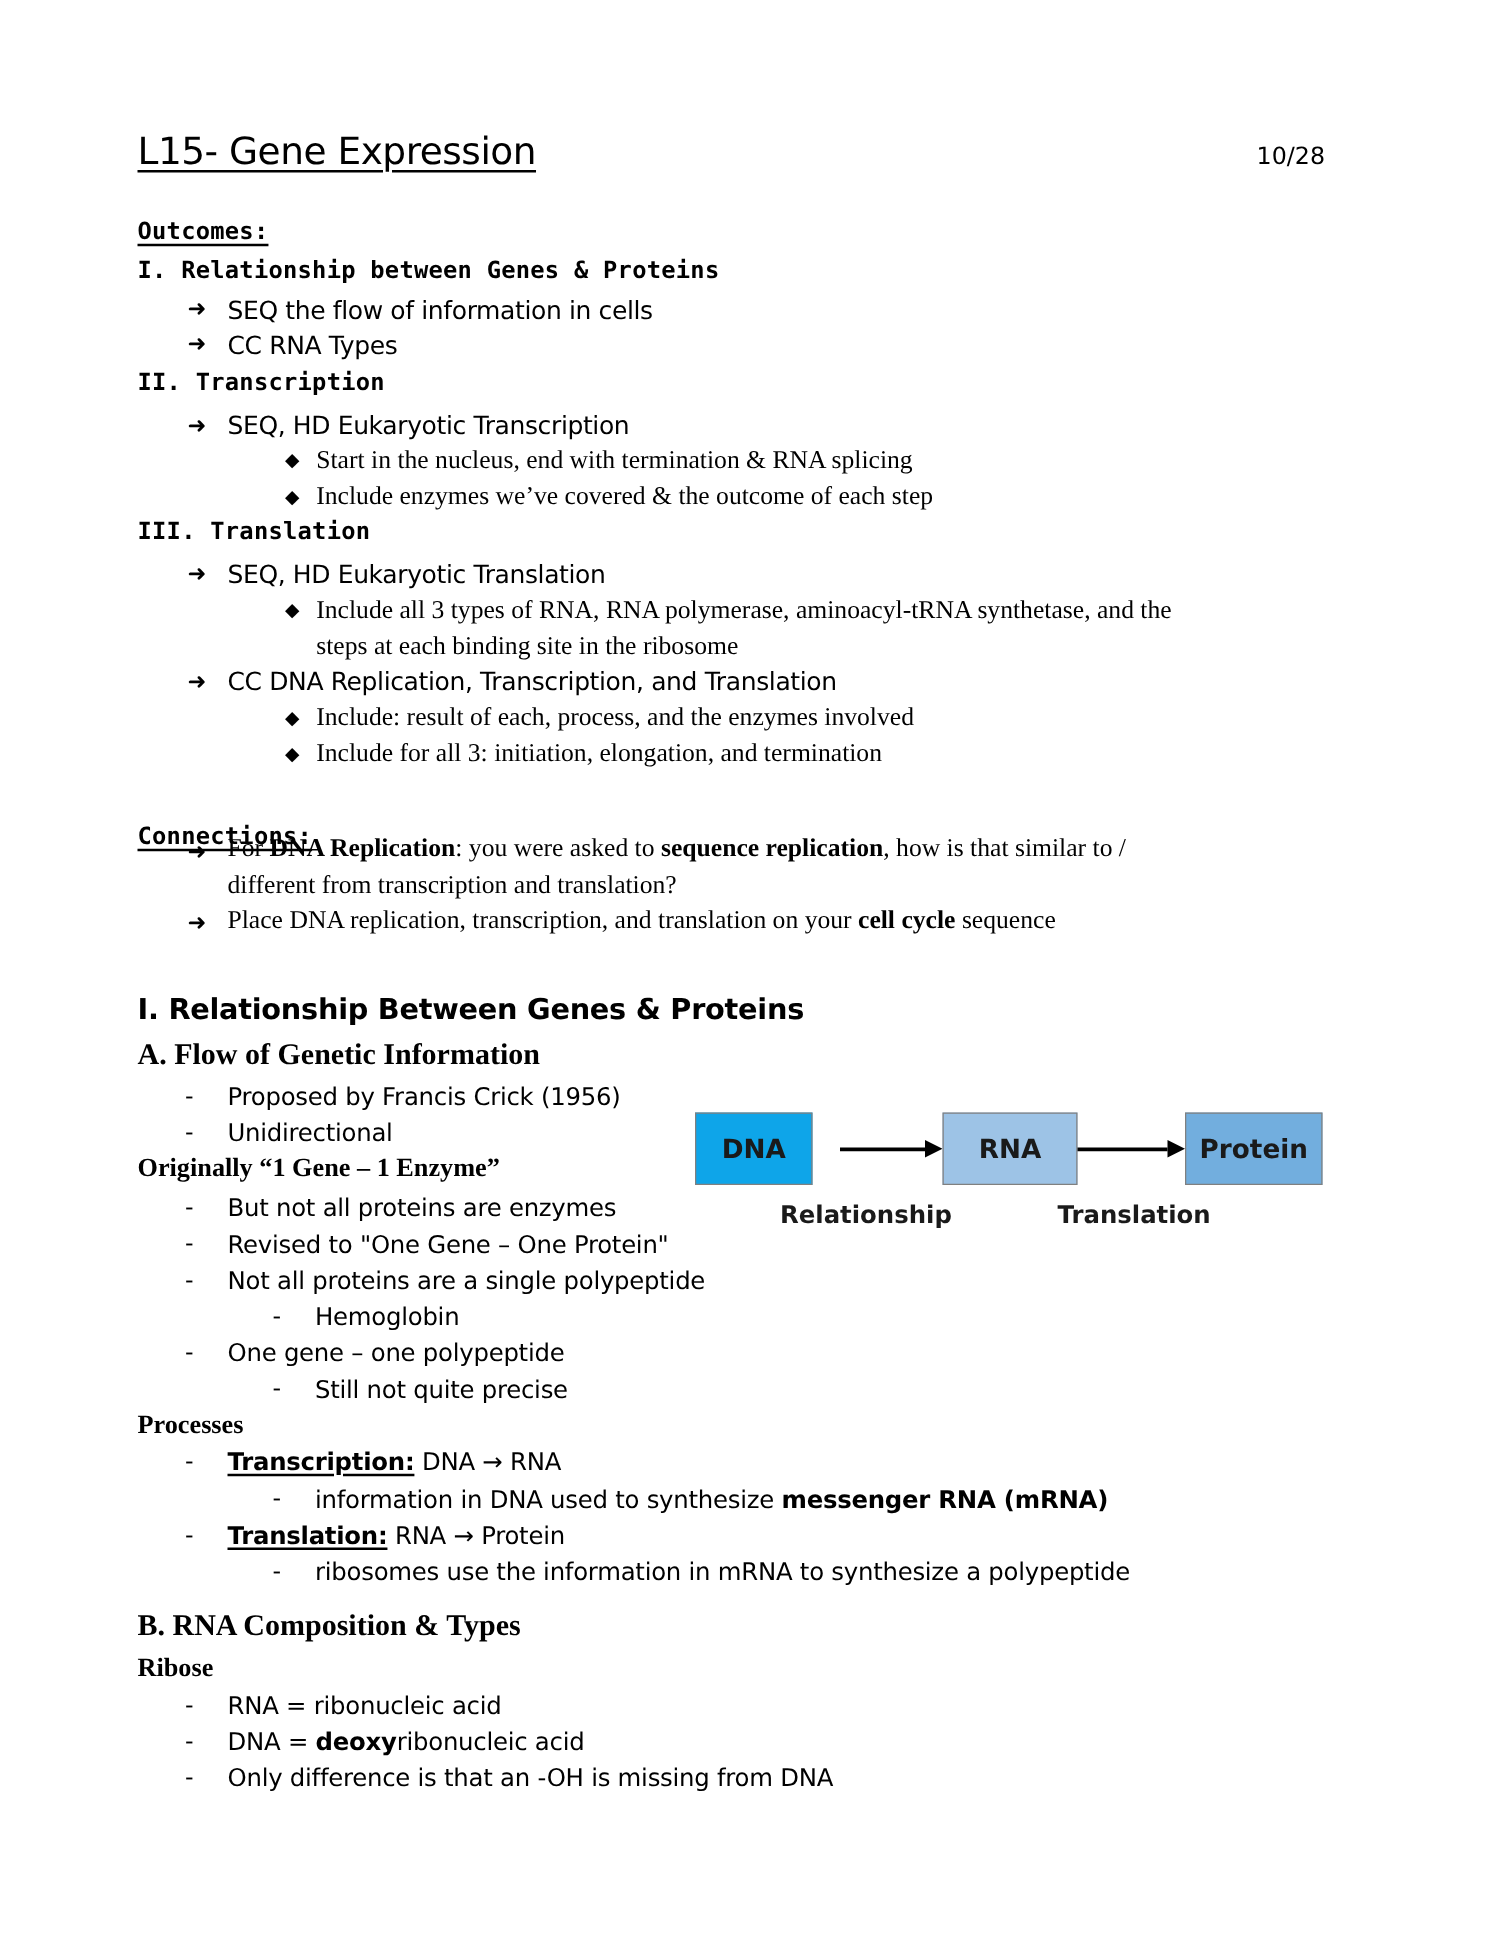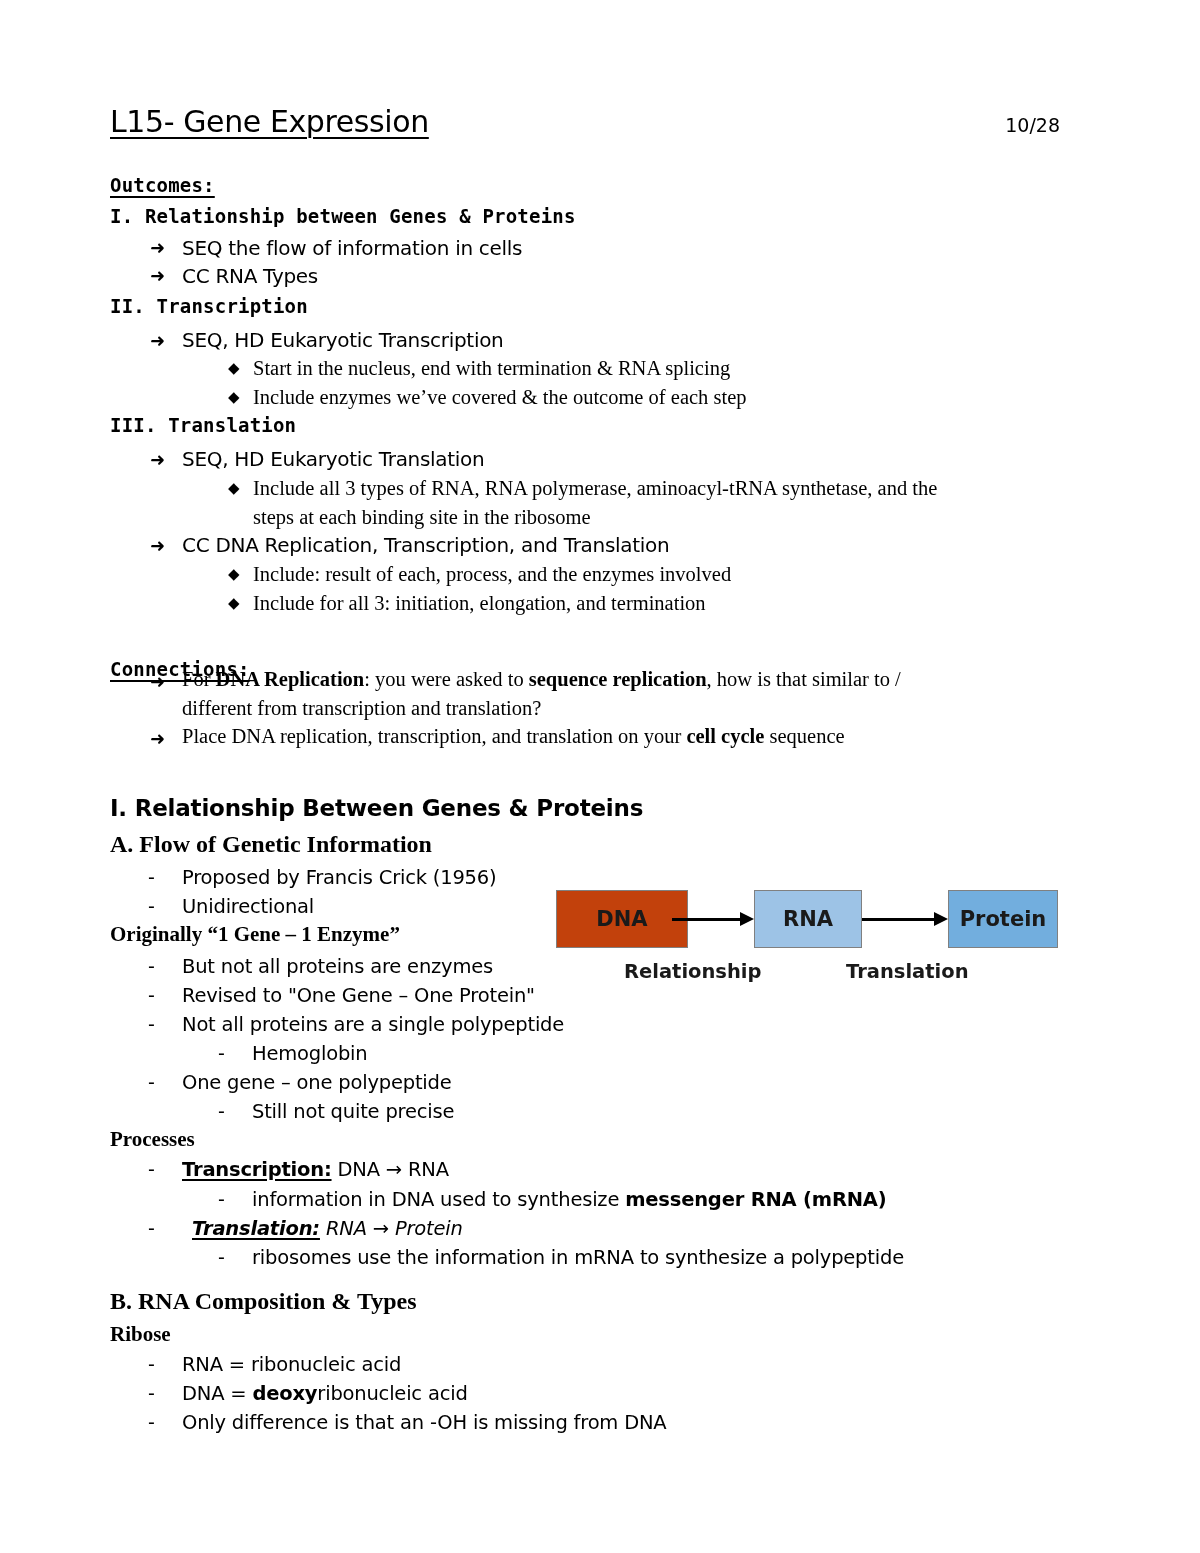--- a/index.html
+++ b/index.html
@@ -138,21 +138,21 @@
     border: 1px solid #808080;
     box-sizing: border-box;
     display: flex;
     align-items: center;
     justify-content: center;
     font-family: "DejaVu Sans", sans-serif;
     font-size: 21px;
     font-weight: 700;
     color: #1a1a1a;
   }
-  #box-dna     { left: 0px;   width: 132px; background: #c2410c; }
+  #box-dna     { left: 0px;   width: 94px; background: #0ea5e9; }
   #box-rna     { left: 198px; width: 108px; background: #9dc3e6; }
   #box-protein { left: 392px; width: 110px; background: #72aede; }
 
   .arrow { position: absolute; top: 28px; height: 3px; }
   .arrow .shaft { position: absolute; left: 0; top: 0; height: 3px; background: #000; }
   .arrow .head {
     position: absolute; top: -6px;
     width: 0; height: 0;
     border-top: 7.5px solid transparent;
     border-bottom: 7.5px solid transparent;
@@ -266,21 +266,21 @@
 
   <div class="blk sub-head-serif" style="left:110px; top:1127px;">Processes</div>
 
   <div class="b-dash" style="left:148px; top:1158px;">-</div>
   <div class="blk dash-body" style="left:182px; top:1158px;"><span class="u">Transcription:</span><span> DNA → RNA</span></div>
 
   <div class="b-dash" style="left:218px; top:1188px;">-</div>
   <div class="blk dash-body" style="left:252px; top:1188px;"><span>information in DNA used to synthesize </span><b>messenger RNA (mRNA)</b><span></span></div>
 
   <div class="b-dash" style="left:148px; top:1217px;">-</div>
-  <div class="blk dash-body" style="left:192px; top:1217px;font-style:italic;"><span class="u">Translation:</span><span> RNA → Protein</span></div>
+  <div class="blk dash-body" style="left:182px; top:1217px;"><span class="u">Translation:</span><span> RNA → Protein</span></div>
 
   <div class="b-dash" style="left:218px; top:1246px;">-</div>
   <div class="blk dash-body" style="left:252px; top:1246px;"><span>ribosomes use the information in mRNA to synthesize a polypeptide</span><b></b><span></span></div>
 
   <div class="blk sec-head-serif" style="left:110px; top:1288px;">B.  RNA Composition &amp; Types</div>
   <div class="blk sub-head-serif" style="left:110px; top:1322px;">Ribose</div>
 
   <div class="b-dash" style="left:148px; top:1353px;">-</div>
   <div class="blk dash-body" style="left:182px; top:1353px;"><span>RNA = ribonucleic acid</span><b></b><span></span></div>
 

